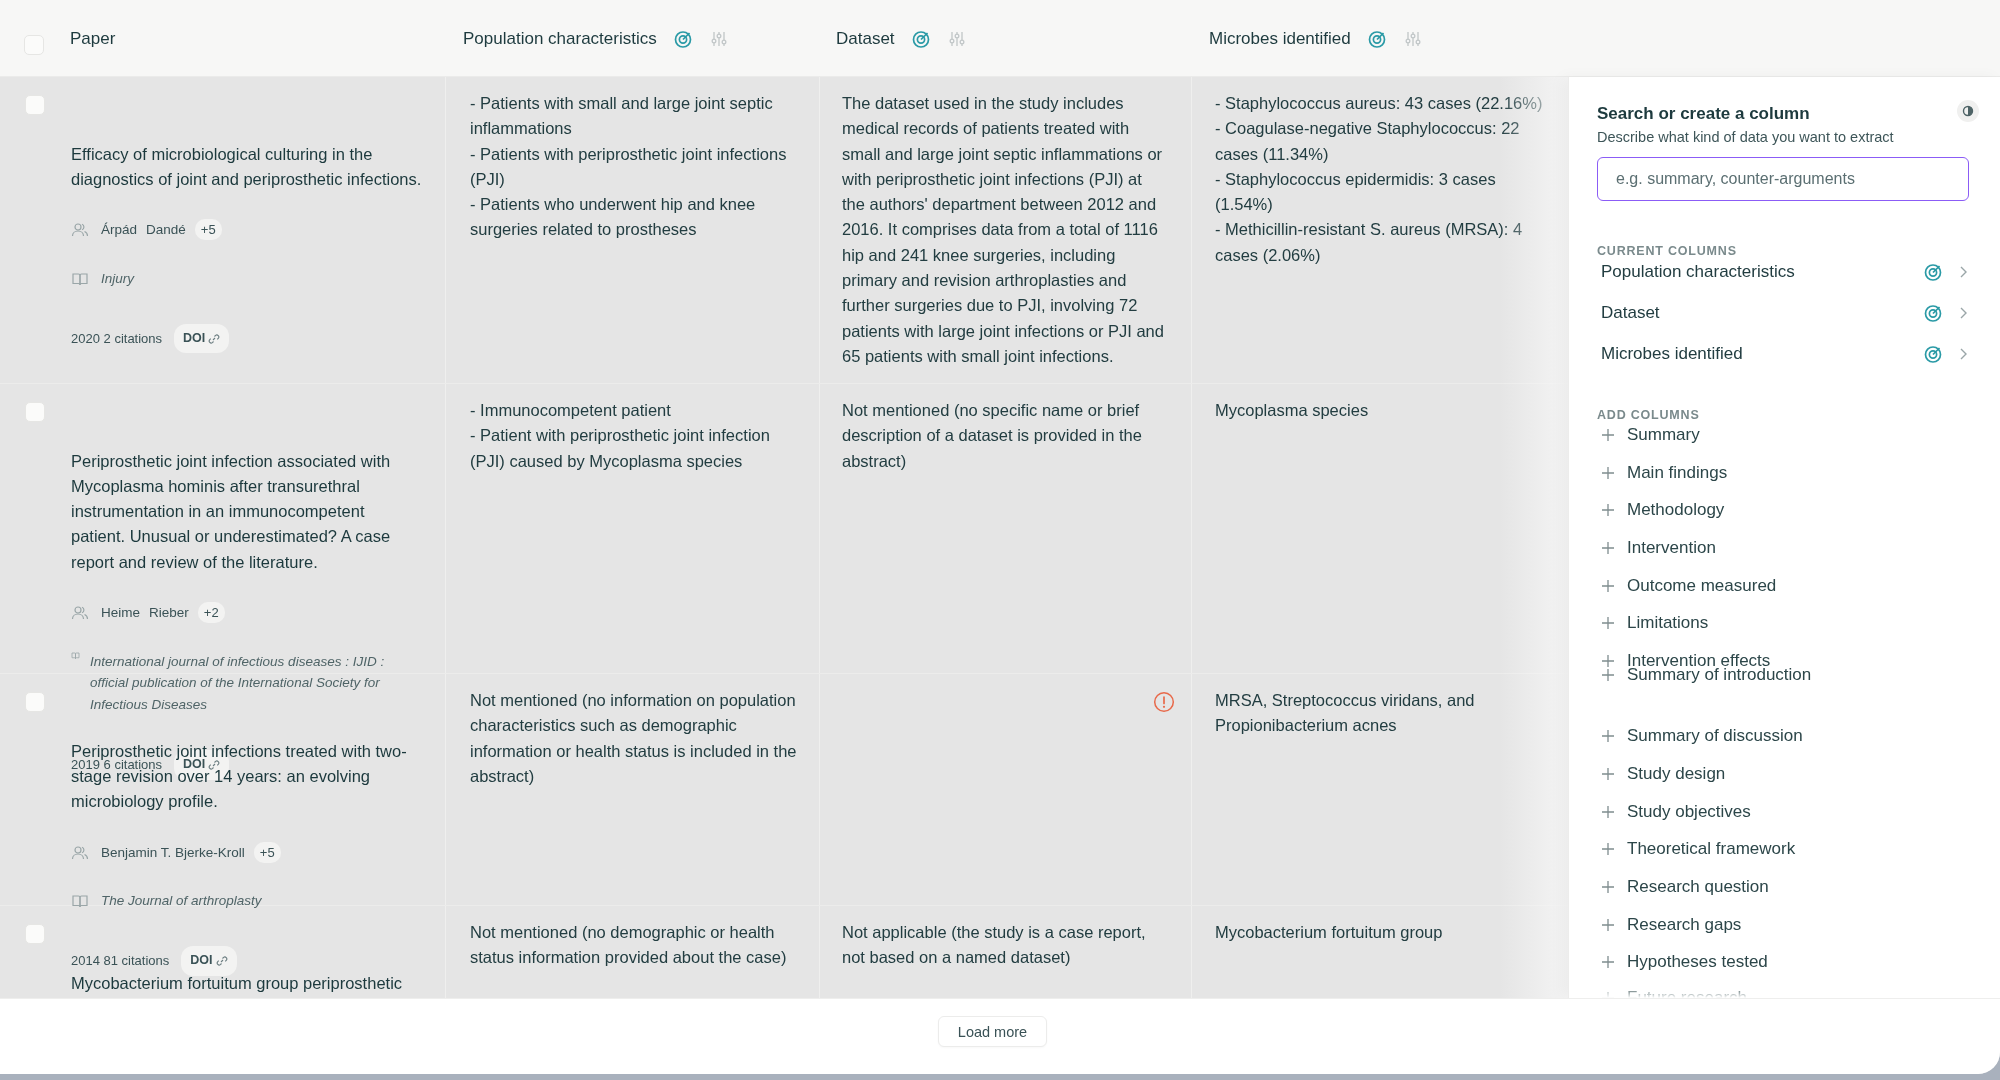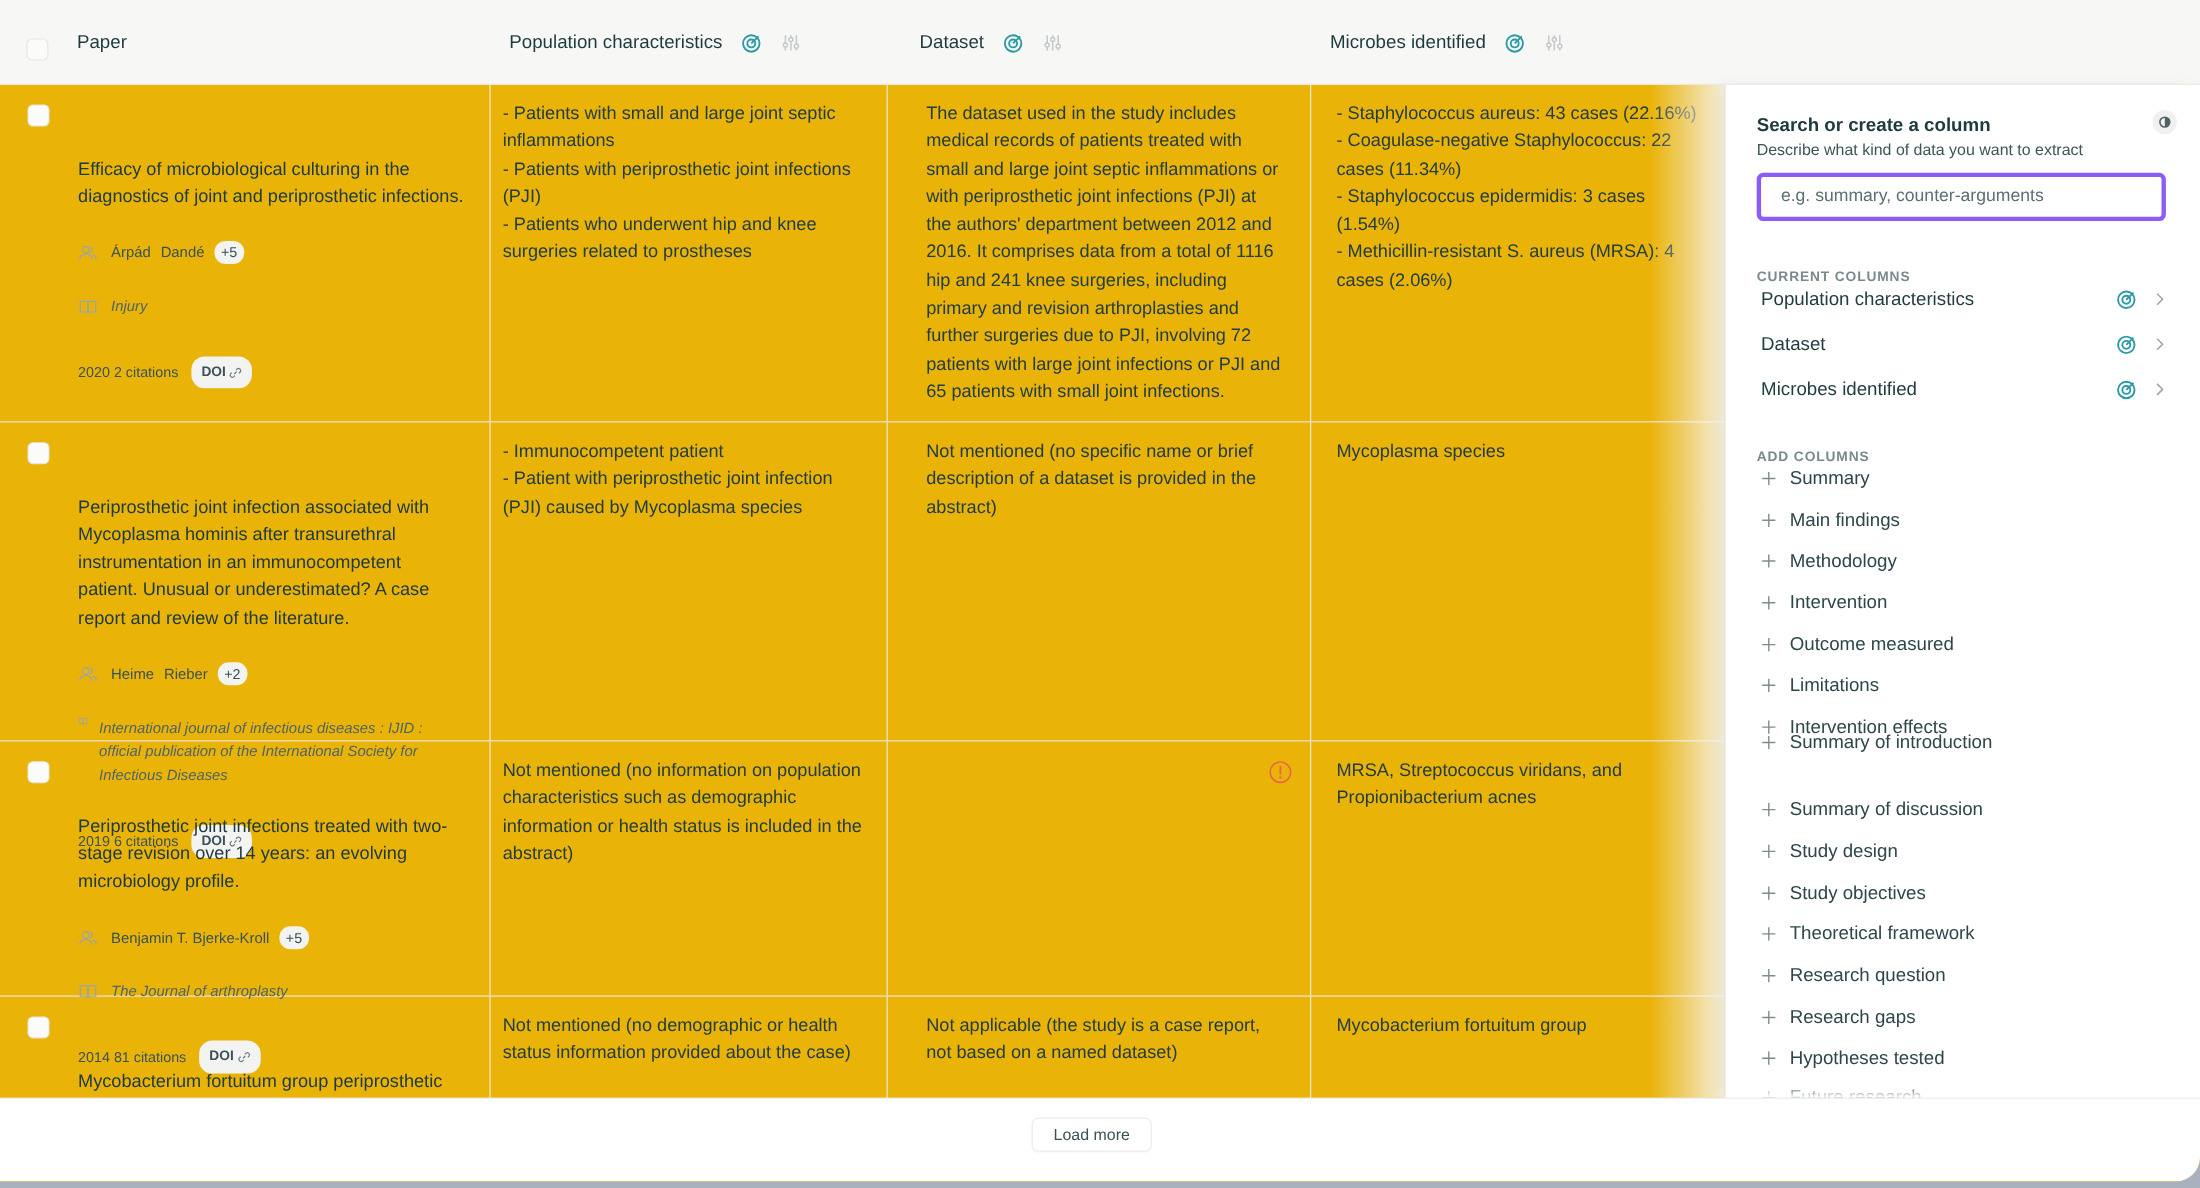--- a/index.html
+++ b/index.html
@@ -5,21 +5,21 @@
   * { box-sizing: border-box; margin: 0; padding: 0; }
   html, body { width: 2000px; height: 1080px; overflow: hidden; }
   body {
     background: #a9b1bd;
     font-family: "Liberation Sans", "DejaVu Sans", sans-serif;
     color: #1f3b3f;
     position: relative;
   }
   .window {
     position: absolute; left: 0; top: 0; width: 2000px; height: 1074px;
-    background: #eab308;
+    background: #e5e5e5;
     border-bottom-right-radius: 22px;
     overflow: hidden;
   }
   
   .thead {
     position: absolute; left: 0; top: 0; width: 2000px; height: 77px;
     background: #f7f7f6;
     border-bottom: 1px solid #ebebea;
   }
   .th {
@@ -39,21 +39,21 @@
   .tbody { position: absolute; left: 0; top: 77px; width: 1568px; height: 921px; overflow: hidden; }
   .row { position: absolute; left: 0; width: 1568px; border-bottom: 1px solid #ececeb; }
   .cell {
     position: absolute; top: 0; bottom: 0;
     border-right: 1px solid #efefee;
     padding: 14px 22px 0 22px;
     font-size: 16.5px; line-height: 25.3px; color: #223d41;
     white-space: pre-line;
   }
   .c-paper { left: 0; width: 446px; padding-left: 71px; border-right: 1px solid #efefee; }
-  .c-pop { left: 434px; width: 373px; padding-left: 23px; }
+  .c-pop { left: 447px; width: 373px; padding-left: 23px; }
   .c-data { left: 819px; width: 373px; padding-left: 23px; }
   .c-mic { left: 1192px; width: 376px; padding-left: 23px; border-right: none; }
   .row-check { position: absolute; left: 25px; top: 18px; }
   .paper-title { font-size: 16.5px; line-height: 25.3px; color: #1c393d; font-weight: 500; white-space: normal; }
   .meta { display: flex; align-items: flex-start; margin-top: 2px; font-size: 13.5px; line-height: 21px; color: #3a5256; white-space: normal; }
   .meta .mi { width: 18px; height: 18px; margin-right: 12px; flex: none; margin-top: 2px; }
   .meta .author { margin-right: 9px; }
   .badge-more { background: #f3f3f2; border-radius: 10px; padding: 0 6px; font-size: 13px; color: #3a5256; }
   .journal { font-style: italic; color: #4f6467; }
   .foot { display: flex; align-items: center; margin-top: 10px; font-size: 13px; color: #3a5256; white-space: normal; }
@@ -80,21 +80,21 @@
   }
   .panel-inner { position: absolute; left: 28px; top: 0; width: 372px; }
   .p-title { position: absolute; top: 27px; left: 0; font-size: 17px; font-weight: bold; color: #1d3a3e; }
   .p-sub { position: absolute; top: 52px; left: 0; font-size: 14.5px; color: #3d5558; }
   .p-toggle {
     position: absolute; top: 23px; left: 360px; width: 22px; height: 22px; border-radius: 50%;
     background: #f0f0ef; display: flex; align-items: center; justify-content: center;
   }
   .p-input {
     position: absolute; top: 80px; left: 0; width: 372px; height: 44px;
-    border: 4px solid #8b5cf6; border-radius: 6px; background: #fff;
+    border: 1px solid #8b5cf6; border-radius: 6px; background: #fff;
     padding: 0 18px; font-size: 16px; color: #4e6366;
     font-family: "Liberation Sans", "DejaVu Sans", sans-serif;
     outline: none;
   }
   .p-input::placeholder { color: #5b6f72; }
   .p-section { position: absolute; left: 0; font-size: 12.5px; letter-spacing: 0.8px; color: #7a8a8c; font-weight: bold; margin-top: 15px; }
   .cur-item { position: absolute; left: 4px; width: 368px; height: 30px; display: flex; align-items: center; font-size: 17px; color: #223d41; }
   .cur-item .lbl { flex: 1; }
   .cur-item .t-ic { width: 20px; height: 20px; margin-right: 14px; }
   .cur-item .chev { width: 12px; height: 14px; }

